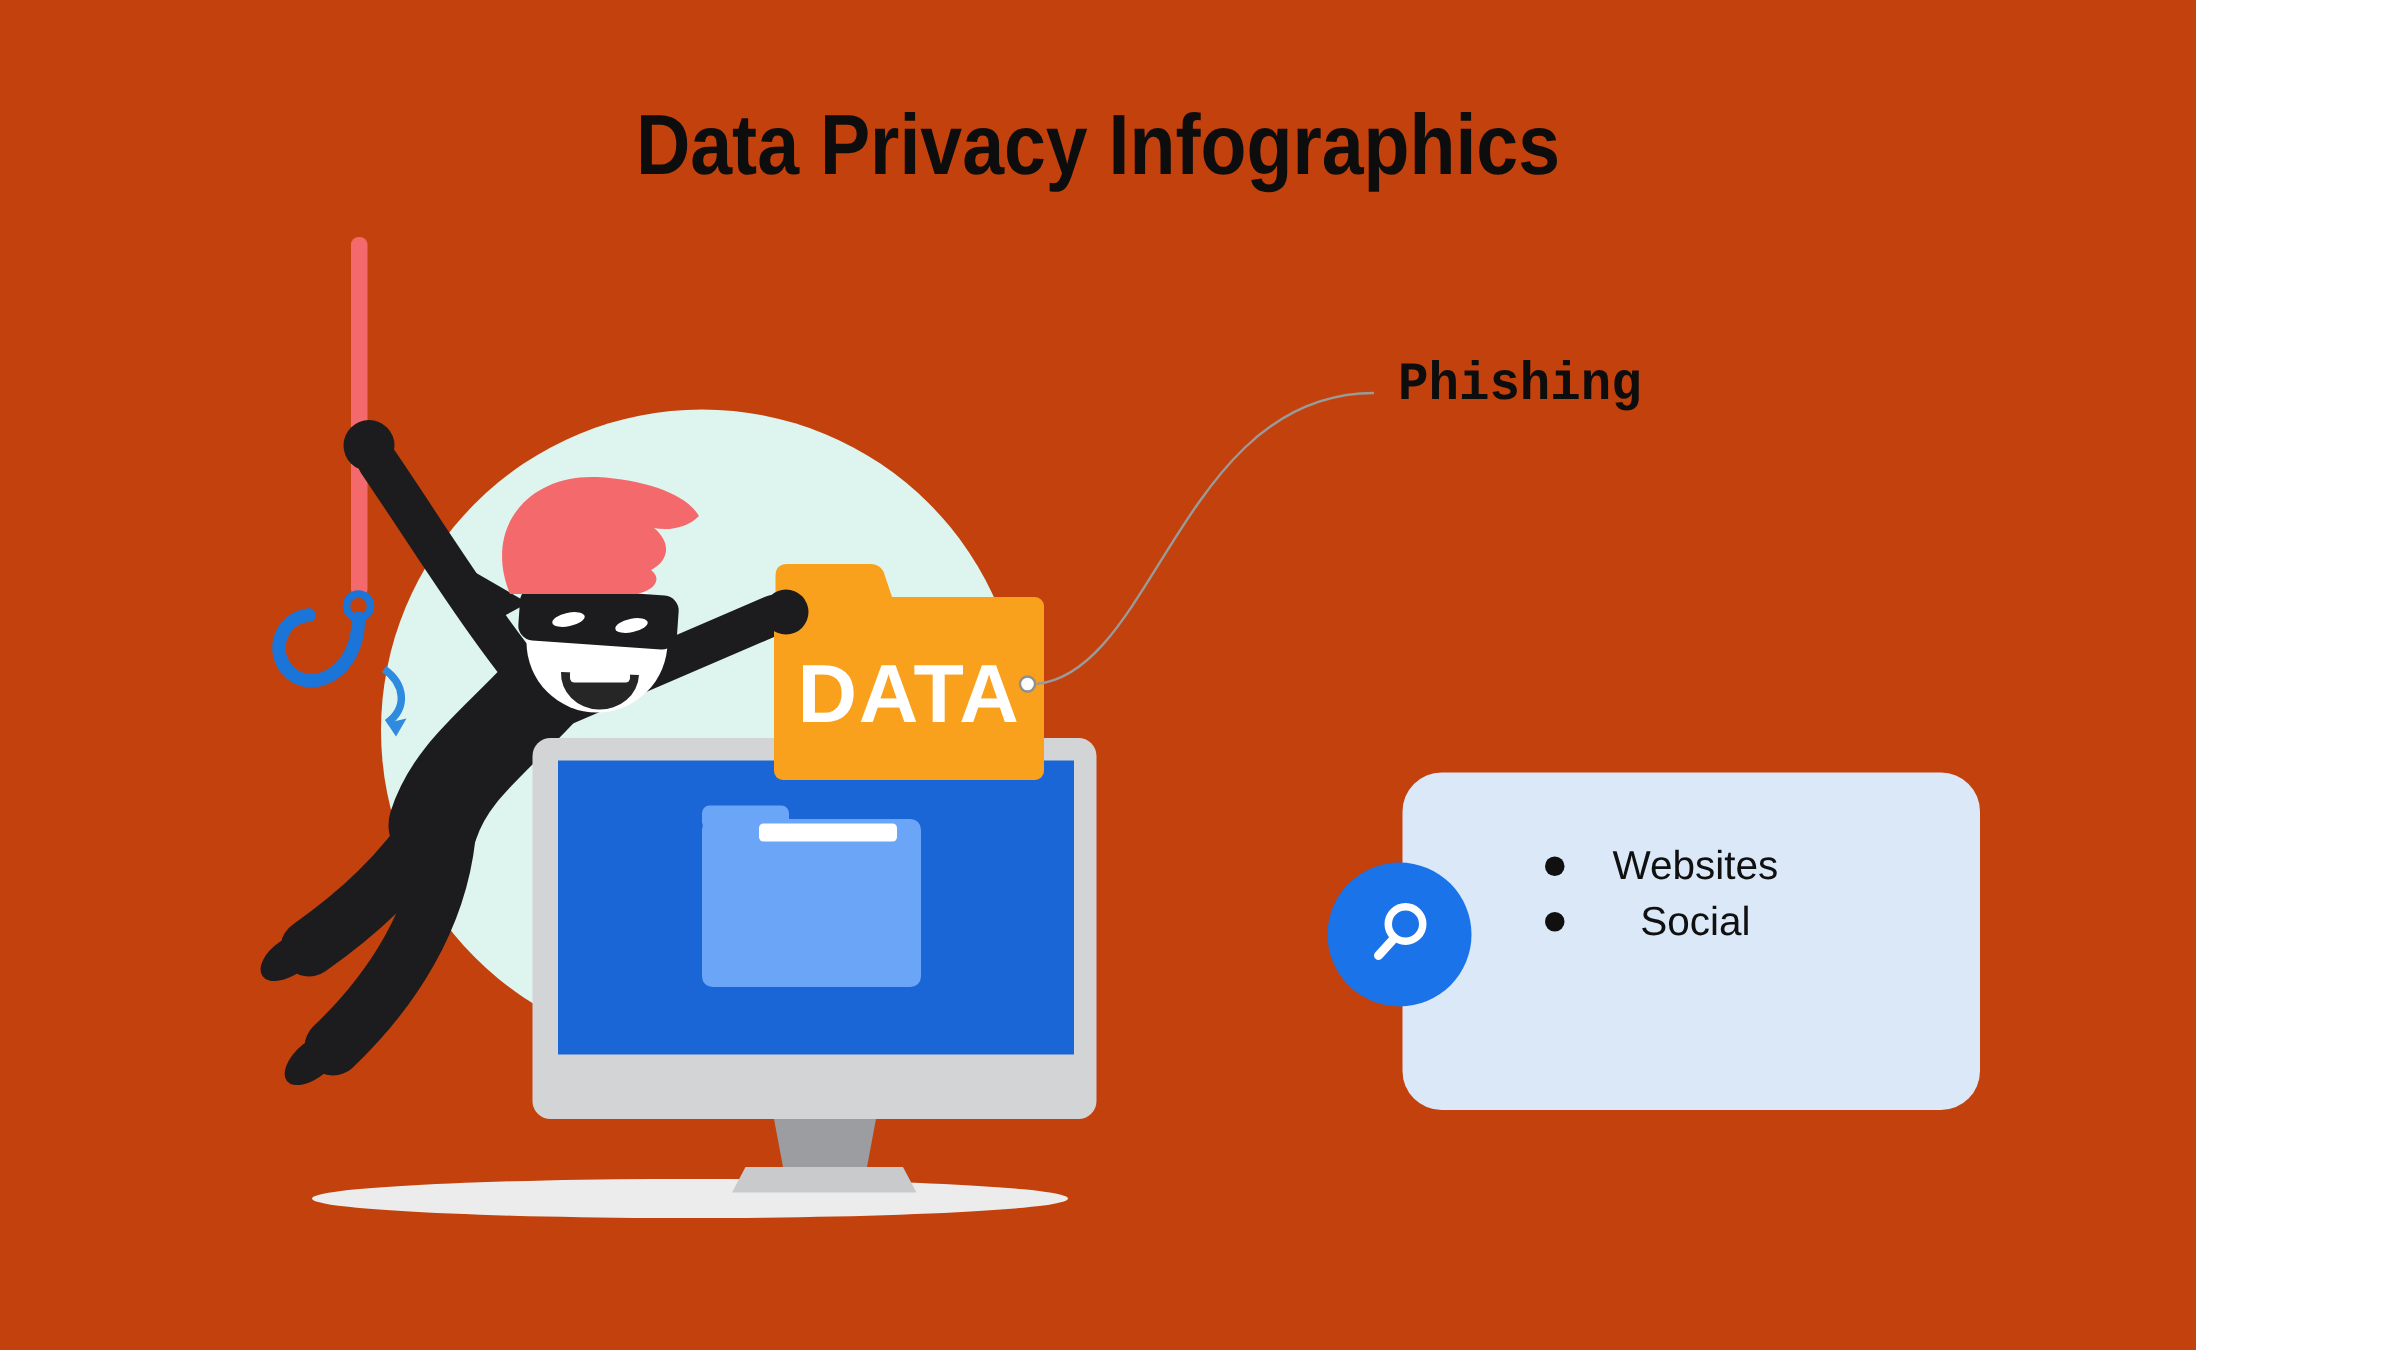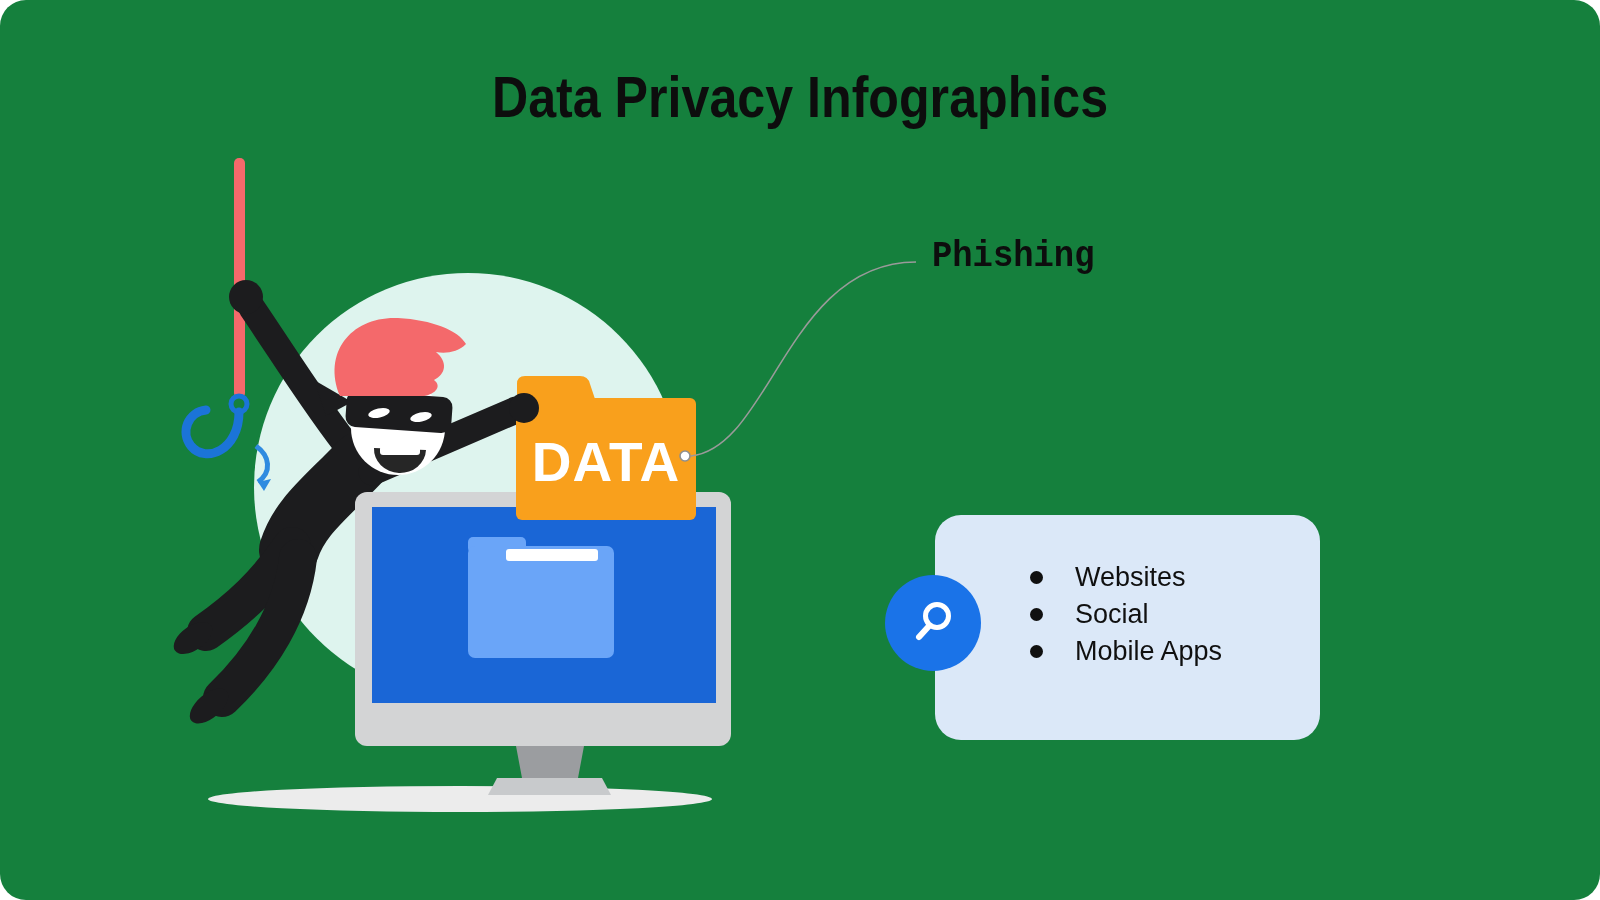--- a/index.html
+++ b/index.html
@@ -1,17 +1,17 @@
 <!DOCTYPE html>
 <html><head>
 <meta charset="utf-8">
 <style>
   html,body{margin:0;padding:0;background:#ffffff;}
   body{width:1600px;height:900px;overflow:hidden;font-family:"Liberation Sans",sans-serif;}
-  .canvas{position:relative;width:1600px;height:900px;background:#15803d;border-radius:26px;}
+  .canvas{position:relative;width:1464px;height:900px;background:#c2410c;}
 
   .illustration{position:absolute;left:0;top:0;width:1600px;height:900px;}
 
   .title{
     position:absolute;top:64px;left:0;width:100%;text-align:center;margin:0;
     font-size:57px;font-weight:800;color:#0d0d0d;
     transform:scaleX(0.88);letter-spacing:0;
   }
 
   .data-label{
@@ -28,21 +28,21 @@
 
   .card{
     position:absolute;left:935px;top:515px;width:385px;height:225px;
     background:#dbe8f8;border-radius:26px;
   }
   .icon-circle{
     position:absolute;left:-50px;top:60px;width:96px;height:96px;border-radius:50%;
     background:#1a73e8;display:flex;align-items:center;justify-content:center;
   }
   .card ul{list-style:none;margin:0;padding:0;position:absolute;left:95px;top:44px;}
-  .card li{position:relative;padding-left:45px;font-size:27px;line-height:37px;color:#101010;white-space:nowrap;}
+  .card li{position:relative;padding-left:45px;font-size:27px;line-height:37px;color:#101010;white-space:nowrap;text-align:center;}
   .card li::before{
     content:"";position:absolute;left:0;top:12px;width:13px;height:13px;
     border-radius:50%;background:#101010;
   }
 </style>
 </head>
 <body>
 
 <div class="canvas">
 
@@ -123,17 +123,16 @@
   <div class="card">
     <div class="icon-circle">
       <svg width="46" height="46" viewBox="0 0 46 46">
         <circle cx="27" cy="16" r="11.5" fill="none" stroke="#ffffff" stroke-width="5"></circle>
         <path d="M19 26 L9 37" stroke="#ffffff" stroke-width="6" stroke-linecap="round"></path>
       </svg>
     </div>
     <ul>
       <li>Websites</li>
       <li>Social</li>
-      <li>Mobile Apps</li>
     </ul>
   </div>
 
 </div>
 
 </body></html>

